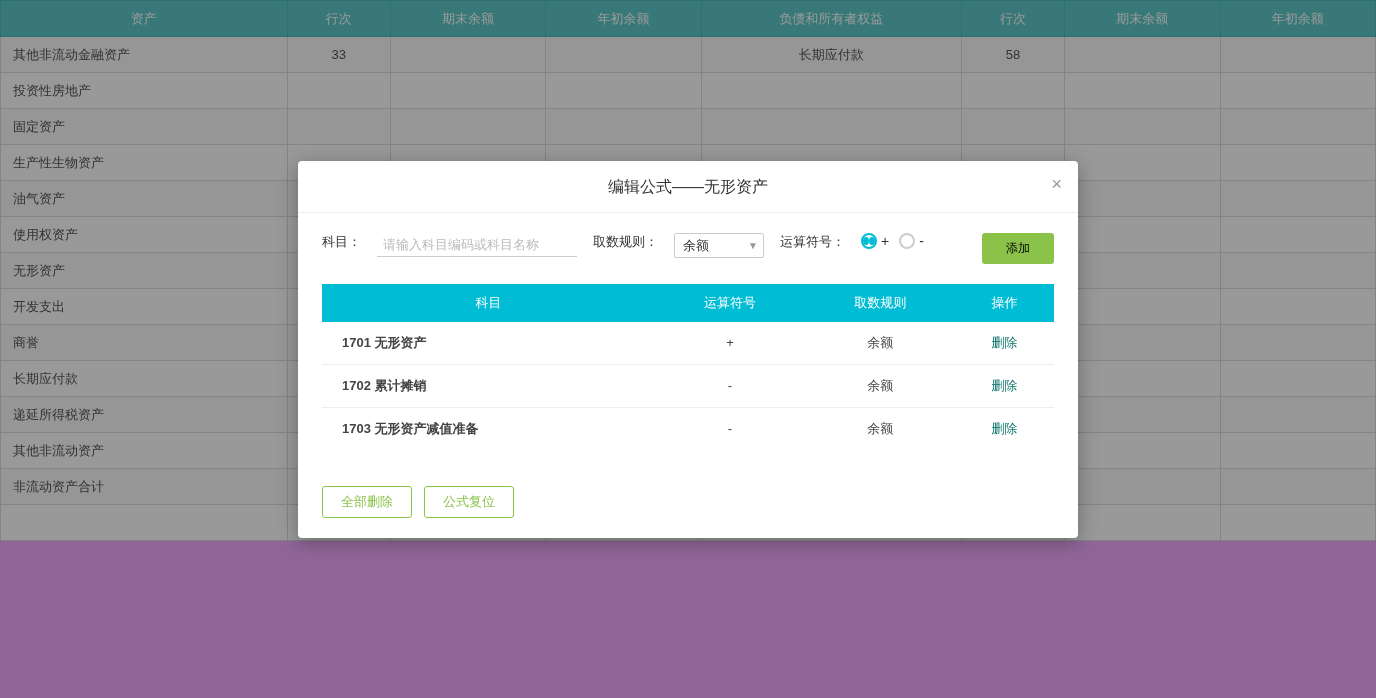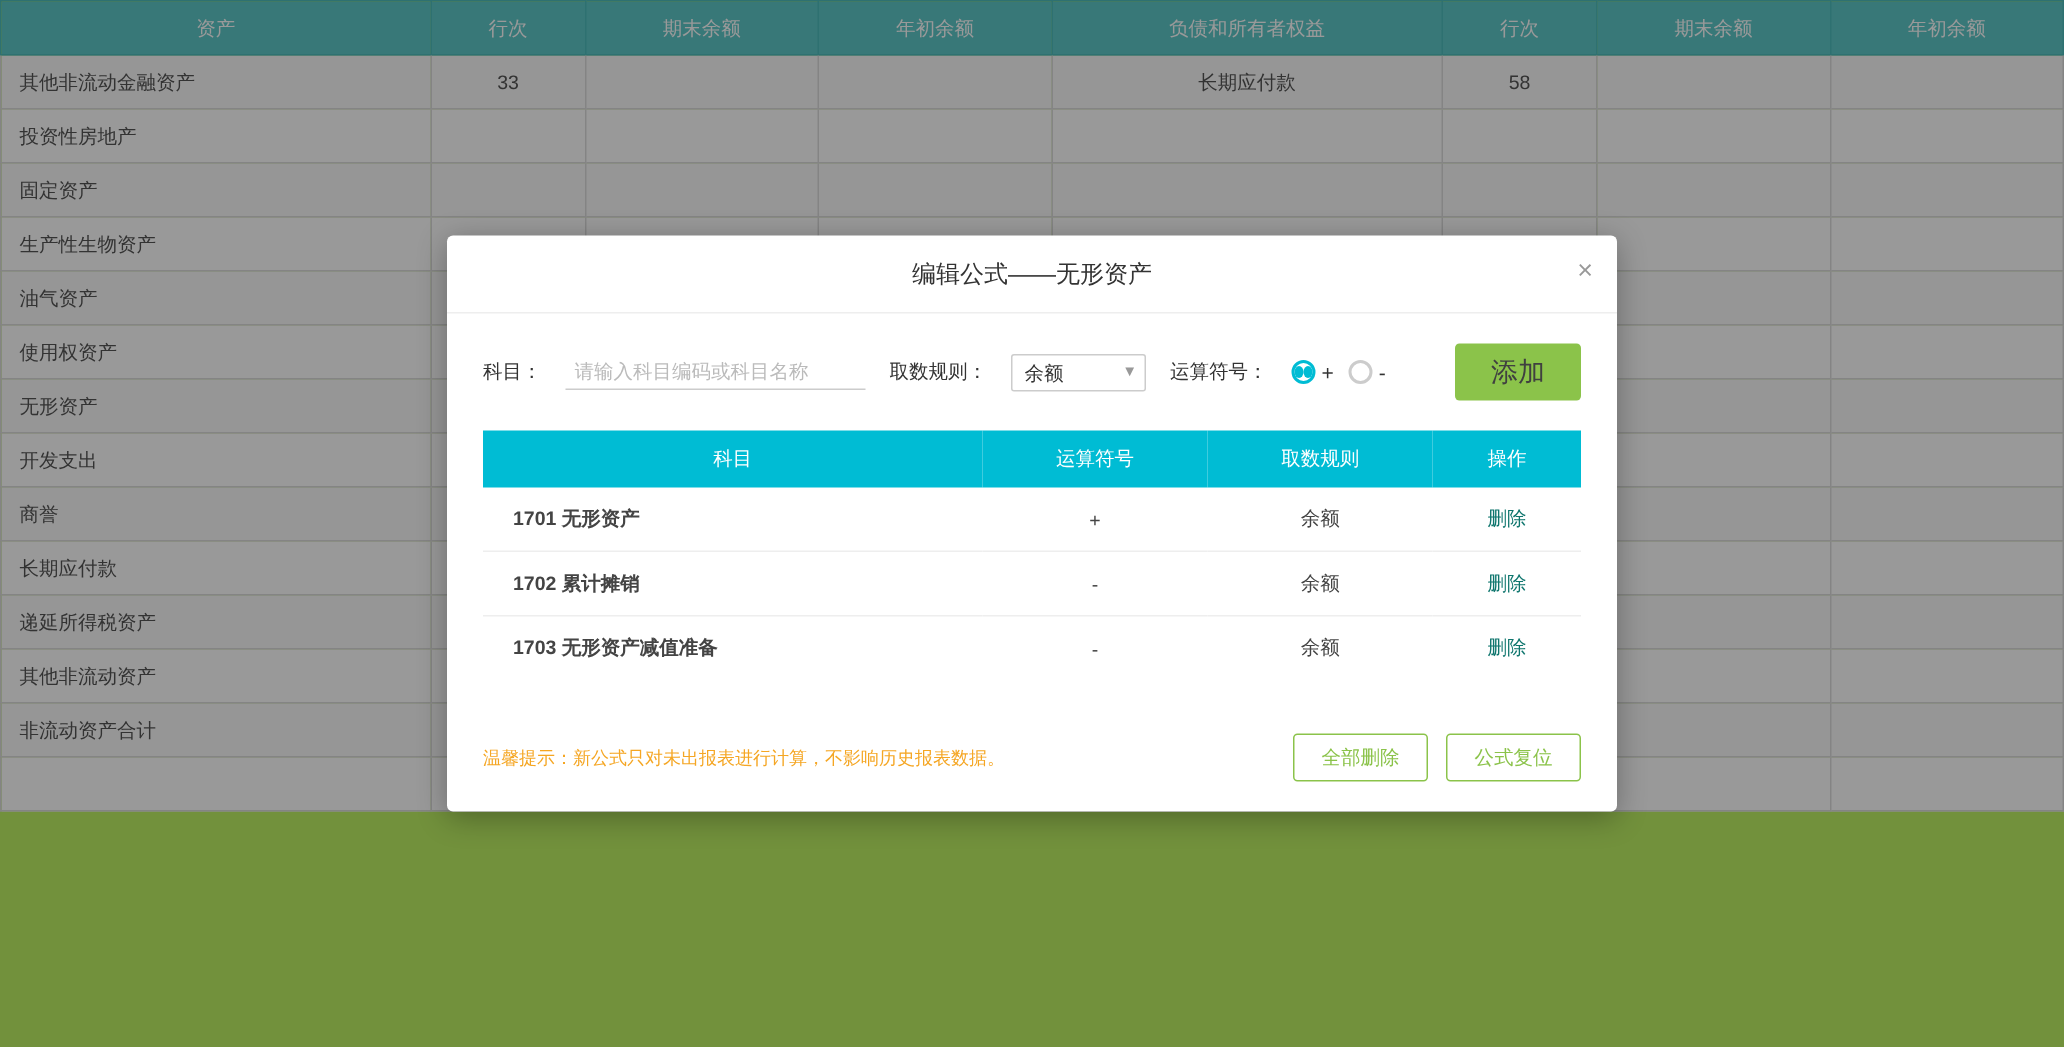--- a/index.html
+++ b/index.html
@@ -10,21 +10,21 @@
       width: 1376px;
       height: 698px;
       overflow: hidden;
       position: relative;
     }
 
     
     .bg-table-wrap {
       position: absolute;
       top: 0; left: 0; right: 0; bottom: 0;
-      background: #bef264;
+      background: #f0abfc;
     }
 
     .bg-table {
       width: 100%;
       border-collapse: collapse;
       font-size: 13px;
       color: #333;
     }
 
     .bg-table th {
@@ -90,21 +90,21 @@
       border: none;
     }
 
     .modal-body {
       padding: 20px 24px;
     }
 
     
     .form-row {
       display: flex;
-      align-items: center;
+      align-items: flex-start;
       gap: 16px;
       margin-bottom: 20px;
     }
 
     .form-label {
       color: #333;
       white-space: nowrap;
       font-size: 13px;
     }
 
@@ -190,25 +190,25 @@
       border-color: #ccc;
     }
 
     .radio-label {
       font-size: 14px;
       color: #333;
     }
 
     .btn-add {
       background: #8bc34a;
-      color: #404040;
+      color: #000000;
       border: none;
       border-radius: 3px;
       padding: 7px 24px;
-      font-size: 18px;
+      font-size: 12px;
       cursor: pointer;
       margin-left: auto;
     }
 
     
     .data-table {
       width: 100%;
       border-collapse: collapse;
       font-size: 13px;
     }
@@ -511,21 +511,20 @@
             <td>1703 无形资产减值准备</td>
             <td>-</td>
             <td>余额</td>
             <td><a class="delete-link">删除</a></td>
           </tr>
         </tbody>
       </table>
     </div>
 
     <div class="modal-footer">
-      <span class="footer-hint">温馨提示：新公式只对未出报表进行计算，不影响历史报表数据。</span>
       <div class="footer-buttons">
         <button class="btn-outline">全部删除</button>
         <button class="btn-outline">公式复位</button>
       </div>
     </div>
 
   </div>
 </div>
 
 </body></html>

